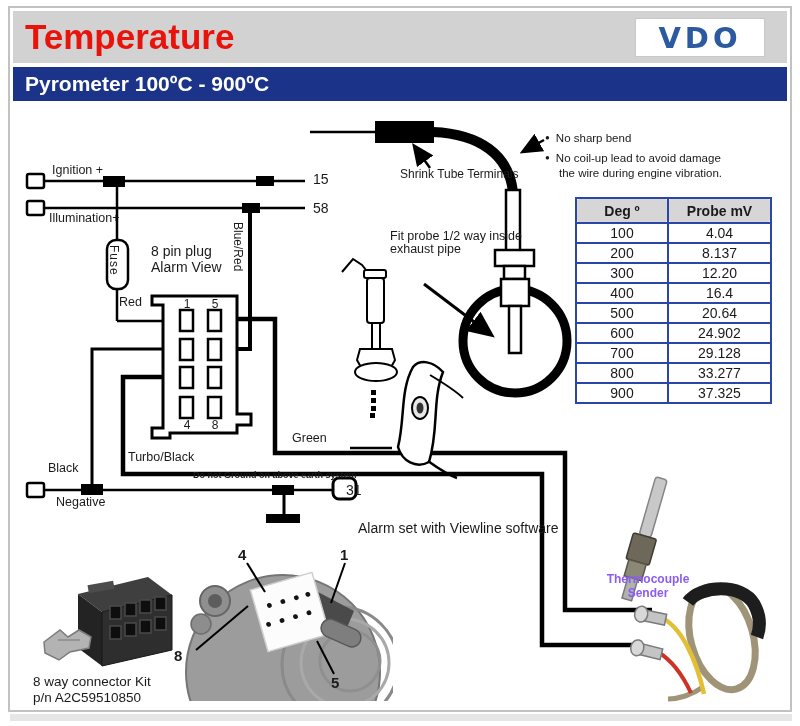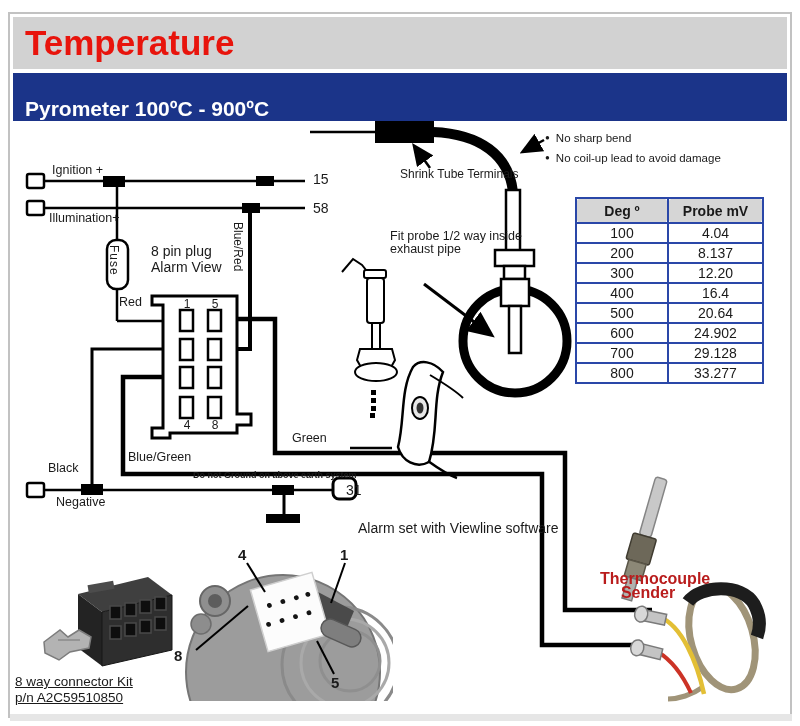--- a/index.html
+++ b/index.html
@@ -1,57 +1,60 @@
 <!DOCTYPE html>
 <html style="--accent_red: #e8140c; --navy: #1b3489; --vdo_blue: #2b5aa0; --table_border: #2a47a8; --header_gray: #d2d2d2;"><head>
 <meta charset="utf-8">
 <style>
   :root{
     --accent_red:#e8140c; --navy:#1b3489; --vdo_blue:#2b5aa0;
     --table_border:#2a47a8; --header_gray:#d2d2d2; --line:#000;
   }
   *{margin:0;padding:0;box-sizing:border-box;}
   body{width:800px;height:726px;background:#fff;font-family:"Liberation Sans",sans-serif;color:#1a1a1a;position:relative;overflow:hidden;}
-  #frame{position:absolute;left:8px;top:12px;width:784px;height:706px;border:2px solid #c2c2c2;background:#fff;}
+  #frame{position:absolute;left:8px;top:6px;width:784px;height:706px;border:2px solid #c2c2c2;background:#fff;}
   #shadow-strip{position:absolute;left:10px;top:714px;width:782px;height:7px;background:#e6e6e6;}
   
   #band{position:absolute;left:3px;top:3px;width:774px;height:52px;background:var(--header_gray);}
   #page-title{position:absolute;left:12px;top:6px;font-size:35px;font-weight:bold;color:var(--accent_red);letter-spacing:0px;}
   #vdo-box{position:absolute;right:22px;top:7px;width:130px;height:39px;background:#fff;border:1px solid #c9c9c9;display:flex;align-items:center;justify-content:center;}
   #vdo-text{font-size:29px;font-weight:800;color:var(--vdo_blue);letter-spacing:4px;font-family:"DejaVu Sans",sans-serif;}
-  #navy-bar{position:absolute;left:3px;top:59px;width:774px;height:48px;background:var(--navy);display:flex;align-items:flex-end;}
+  #navy-bar{position:absolute;left:3px;top:59px;width:774px;height:34px;background:var(--navy);display:flex;align-items:center;}
   #navy-title{color:#fff;font-size:21px;font-weight:bold;padding-left:12px;}
   
   .lbl{position:absolute;font-size:12.5px;white-space:nowrap;}
   .lbl14{position:absolute;font-size:14px;white-space:nowrap;}
   .vert{writing-mode:vertical-rl;}
   .pinnum{position:absolute;font-size:12px;width:12px;text-align:center;}
   .callout-num{position:absolute;font-size:15px;font-weight:bold;}
   #ground-note{position:absolute;left:193px;top:470px;width:150px;font-size:9px;font-weight:bold;line-height:10px;white-space:nowrap;}
   #thermo-note{position:absolute;left:437px;top:400px;font-size:11px;color:#3f3f48;line-height:16px;}
   #notes-block{position:absolute;left:545px;top:131px;font-size:11.5px;line-height:14px;}
   .note-row{display:flex;gap:6px;margin-bottom:6px;}
   .note-cont{padding-left:14px;margin-top:-5px;}
-  #sender-label{position:absolute;left:600px;top:572px;width:96px;text-align:center;font-size:16px;font-weight:bold;line-height:14px;color:#b91c1c;}
-  #kit-label{position:absolute;left:15px;top:674px;font-size:13.5px;line-height:15.5px;text-decoration:underline;}
+  #sender-label{position:absolute;left:600px;top:572px;width:96px;text-align:center;font-size:12px;font-weight:bold;line-height:14px;color:#8b5cf6;}
+  #kit-label{position:absolute;left:33px;top:674px;font-size:13.5px;line-height:15.5px;}
   
   #mv-table{position:absolute;left:575px;top:197px;border-collapse:collapse;background:#fff;}
   #mv-table th,#mv-table td{border:2px solid var(--table_border);font-size:14px;text-align:center;}
   #mv-table{border:2px solid var(--table_border);}
   #mv-table th{background:#d6d6d6;font-weight:bold;height:25px;border-radius:6px;}
   #mv-table td{height:20px;}
-  .c1{width:92px;} .c2{width:95px;margin-top:8px;}
+  .c1{width:92px;} .c2{width:103px;margin-top:8px;}
   svg{position:absolute;left:0;top:0;}
 </style>
 </head>
 <body>
 
 <div id="frame">
   <div id="band">
     <div id="page-title">Temperature</div>
+    <div id="vdo-box">
+      <span id="vdo-text">VDO</span>
+    </div>
   </div>
   <div id="navy-bar">
     <span id="navy-title">Pyrometer 100ºC - 900ºC</span>
   </div>
 </div>
 
 <svg width="800" height="726" viewBox="0 0 800 726">
   <defs>
     <marker id="ah" markerWidth="9" markerHeight="8" refX="7" refY="4" orient="auto">
       <path d="M0,0 L9,4 L0,8 Z" fill="#000"></path>
@@ -231,39 +234,40 @@
 <div class="lbl vert" style="left:107px;top:245px;font-size:12px;letter-spacing:1px;">Fuse</div>
 <div class="lbl" style="left:151px;top:243px;font-size:14px;">8 pin plug</div>
 <div class="lbl" style="left:151px;top:259px;font-size:14px;">Alarm  View</div>
 <div class="lbl" style="left:119px;top:295px;">Red</div>
 <div class="lbl vert" style="left:231px;top:222px;font-size:12px;">Blue/Red</div>
 <div class="pinnum" style="left:181px;top:297px;">1</div>
 <div class="pinnum" style="left:209px;top:297px;">5</div>
 <div class="pinnum" style="left:181px;top:418px;">4</div>
 <div class="pinnum" style="left:209px;top:418px;">8</div>
 <div class="lbl" style="left:292px;top:431px;">Green</div>
-<div class="lbl" style="left:128px;top:450px;">Blue/Green</div>
+<div class="lbl" style="left:128px;top:450px;">Turbo/Black</div>
 <div class="lbl" style="left:48px;top:461px;">Black</div>
 <div class="lbl" style="left:56px;top:495px;">Negative</div>
 <div id="ground-note">Do not Ground on above earth system</div>
 <div class="lbl14" style="left:346px;top:482px;">31</div>
 <div class="lbl14" style="left:358px;top:512px;margin-top:8px;">Alarm set with Viewline software</div>
 <div class="lbl" style="left:400px;top:167px;font-size:12px;">Shrink Tube Terminals</div>
 <div class="lbl" style="left:390px;top:229px;">Fit probe 1/2 way inside</div>
 <div class="lbl" style="left:390px;top:242px;">exhaust pipe</div>
 
 <div id="notes-block">
   <div class="note-row">
     <span style="font-size:8px;line-height:14px;">●</span>
     <span>No sharp bend</span>
   </div>
   <div class="note-row">
     <span style="font-size:8px;line-height:14px;">●</span>
     <span>No coil-up lead to avoid damage</span>
   </div>
+  <div class="note-cont">the wire during engine vibration.</div>
 </div>
 
 <div id="thermo-note">
 </div>
 
 <div class="callout-num" style="left:238px;top:546px;">4</div>
 <div class="callout-num" style="left:340px;top:546px;">1</div>
 <div class="callout-num" style="left:174px;top:647px;">8</div>
 <div class="callout-num" style="left:331px;top:674px;">5</div>
 
@@ -310,16 +314,20 @@
         <td class="c2">24.902</td>
       </tr>
       <tr>
         <td class="c1">700</td>
         <td class="c2">29.128</td>
       </tr>
       <tr>
         <td class="c1">800</td>
         <td class="c2">33.277</td>
       </tr>
+      <tr>
+        <td class="c1">900</td>
+        <td class="c2">37.325</td>
+      </tr>
     </tbody>
 </table>
 
 <div id="shadow-strip"></div>
 
 </body></html>

